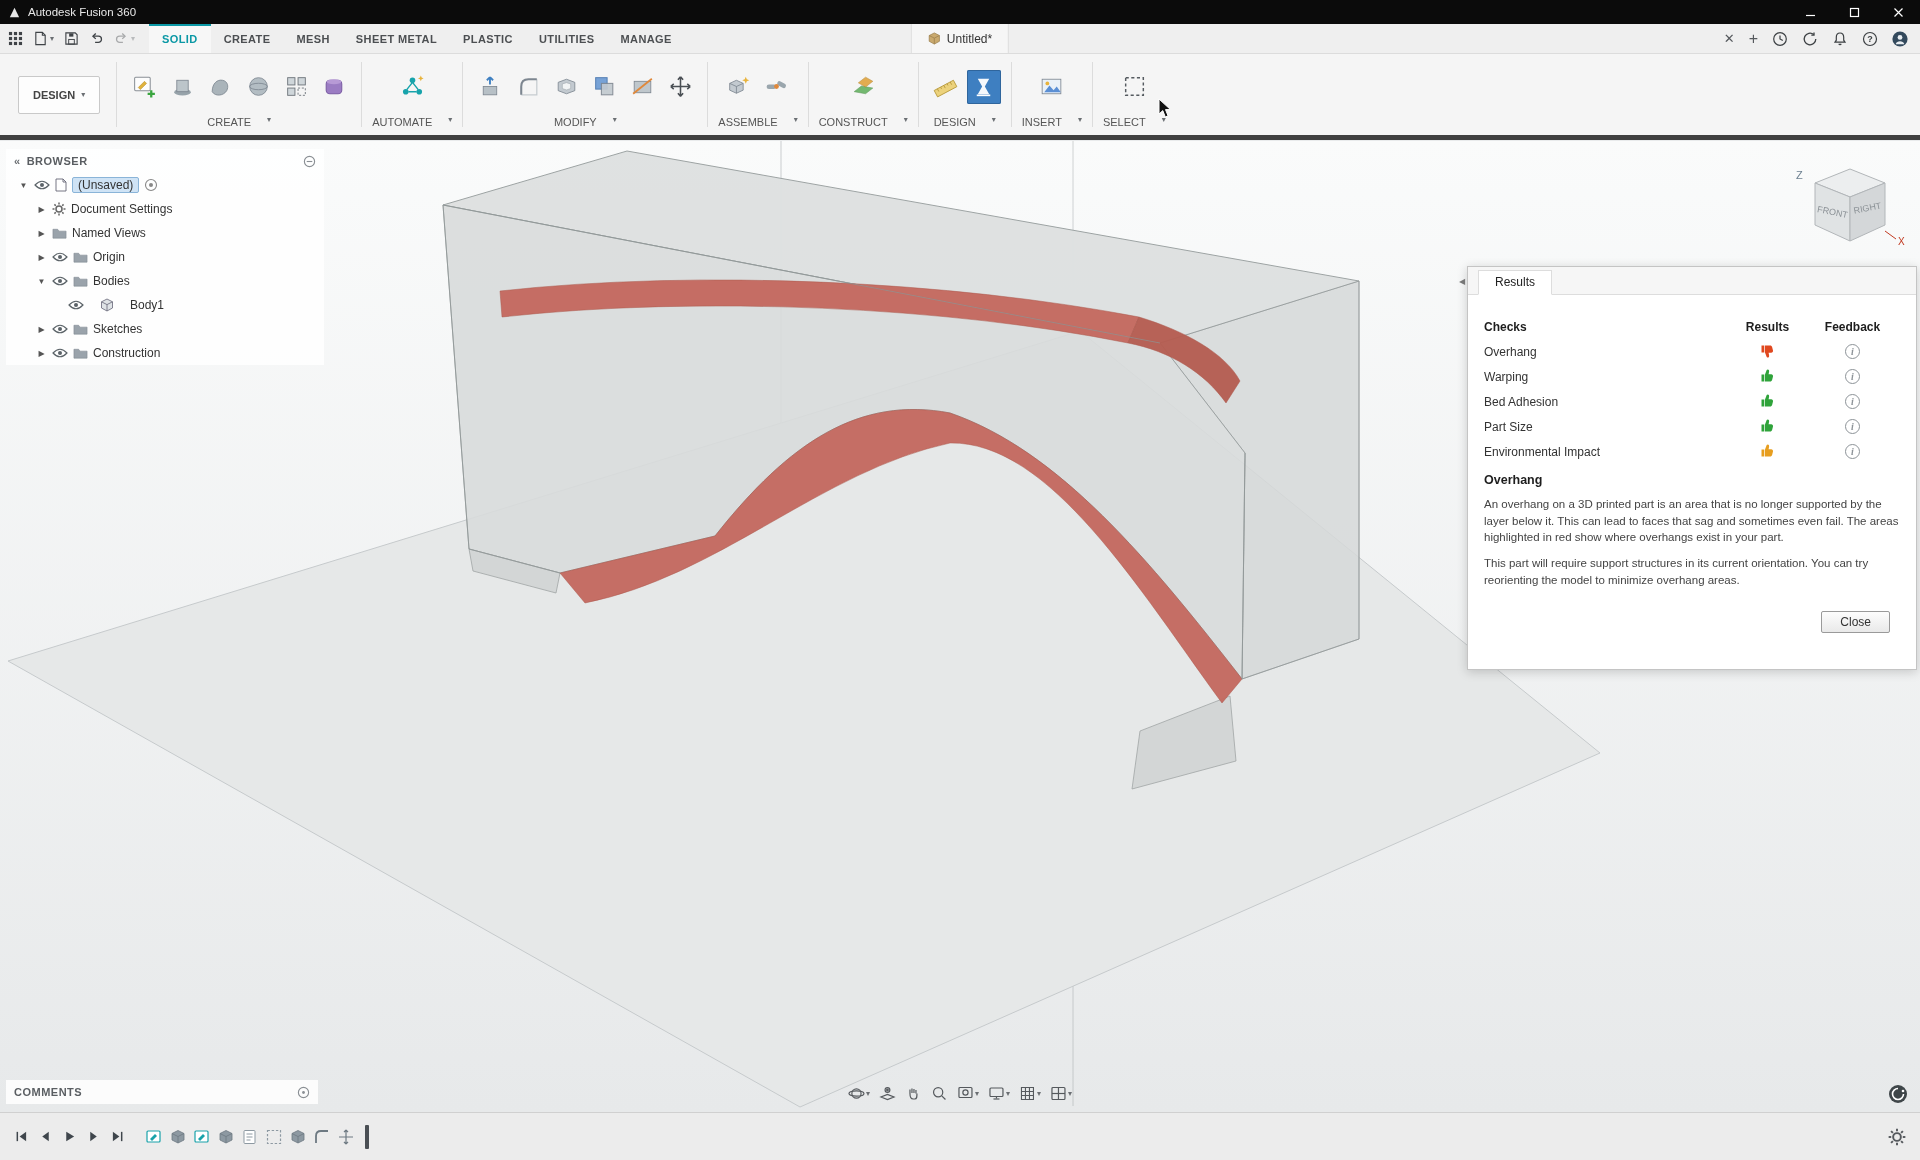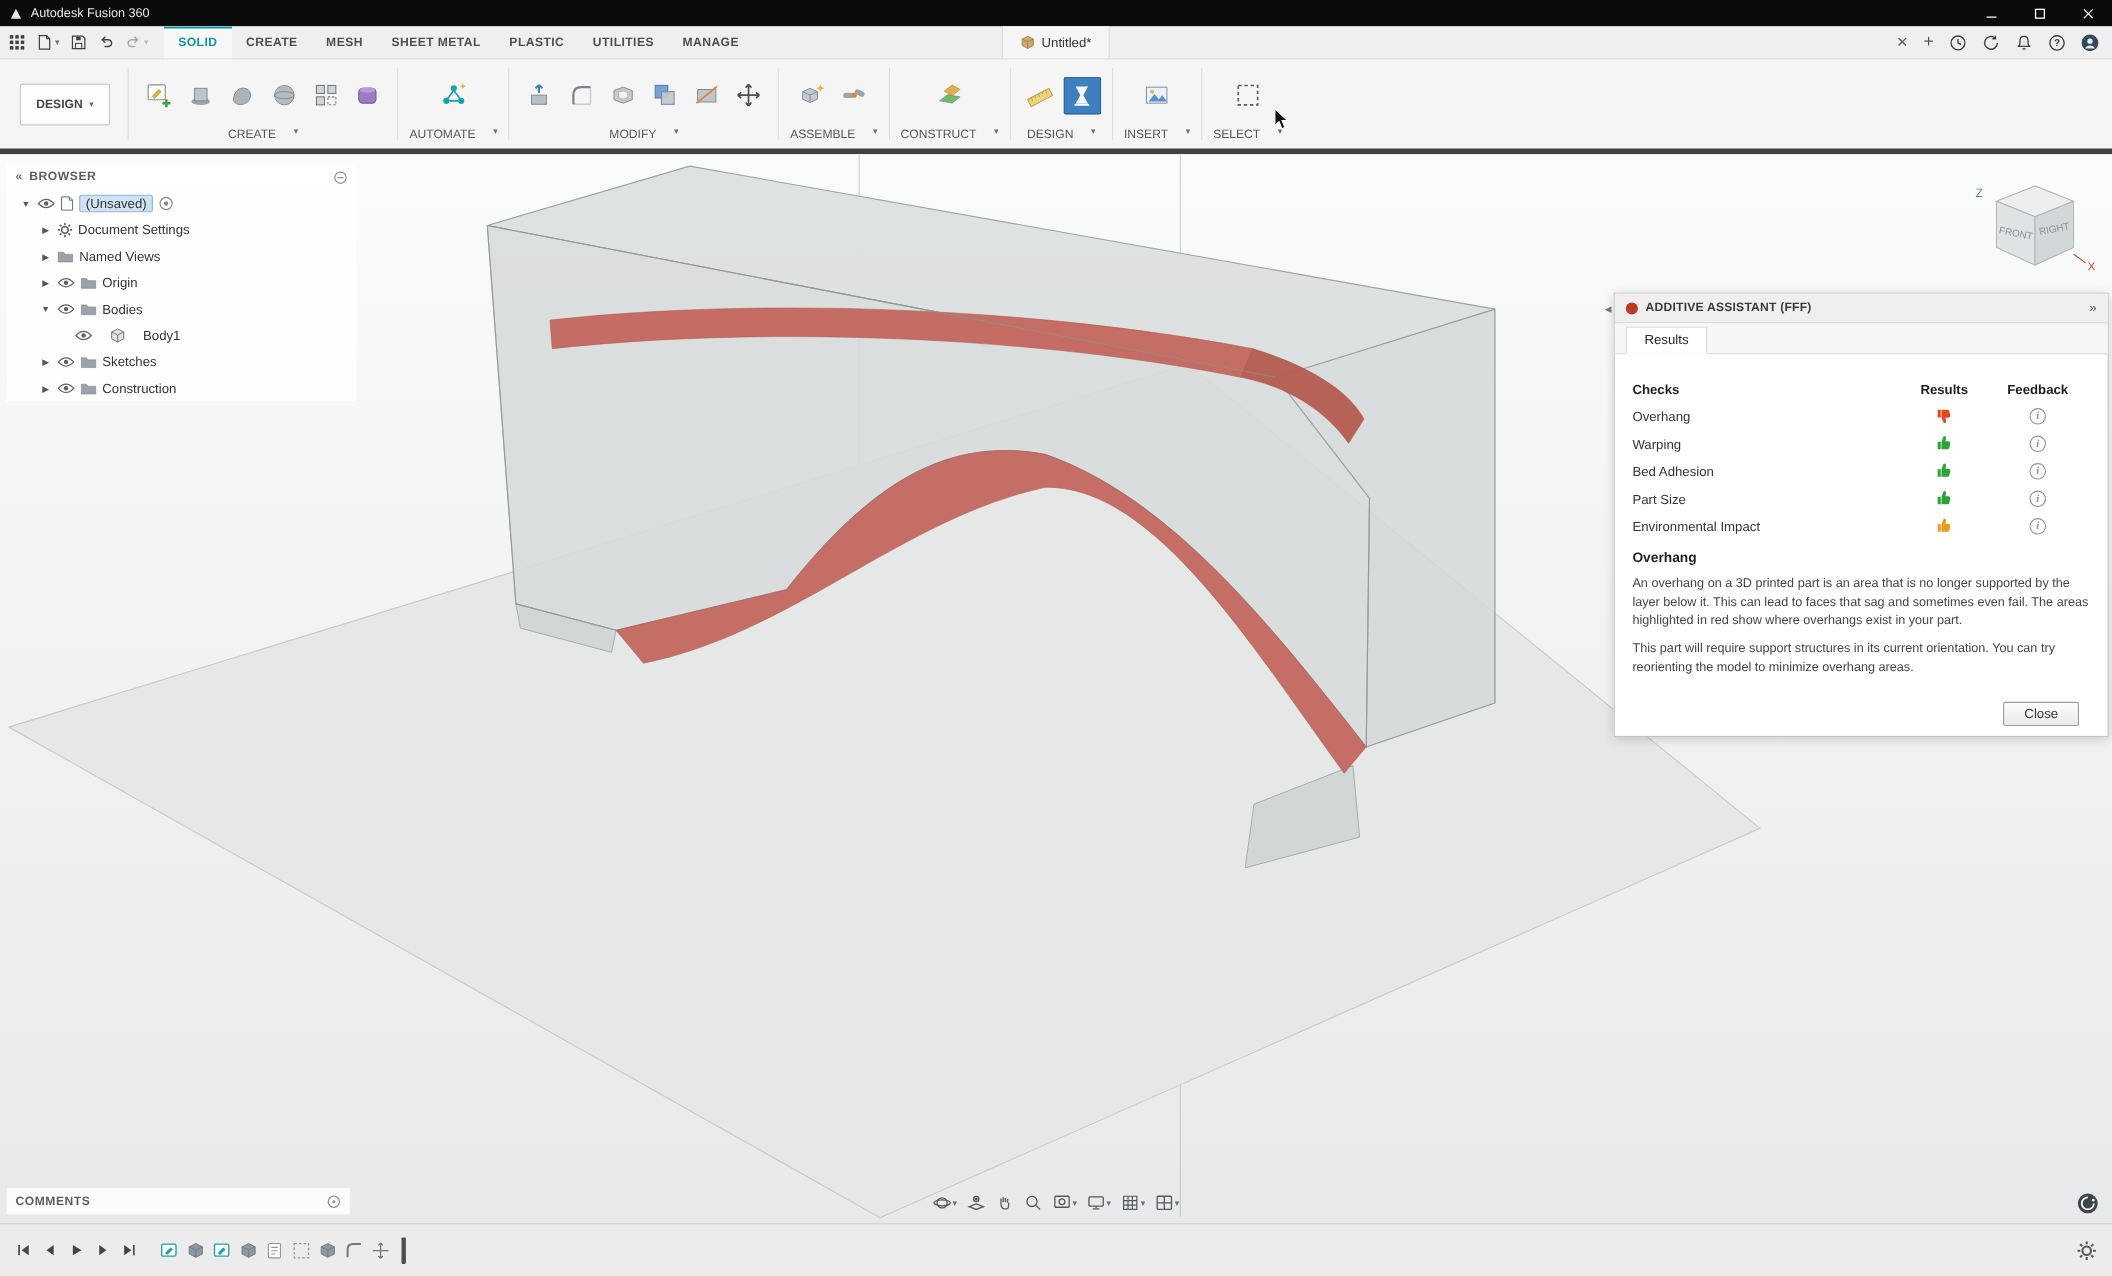--- a/index.html
+++ b/index.html
@@ -607,25 +607,20 @@
     <polygon points="25,30 60,44 60,88 25,72" fill="#e0e3e4" stroke="#b2b6b9" stroke-width="1"></polygon>
     <polygon points="60,44 95,30 95,72 60,88" fill="#d4d7d9" stroke="#b2b6b9" stroke-width="1"></polygon>
     <text x="42" y="62" font-size="9" fill="#8b9196" text-anchor="middle" transform="rotate(11 42 62)">FRONT</text>
     <text x="78" y="58" font-size="9" fill="#8b9196" text-anchor="middle" transform="rotate(-11 78 58)">RIGHT</text>
     <line x1="95" y1="78" x2="106" y2="86" stroke="#c23b22" stroke-width="1"></line>
     <text x="108" y="92" font-size="10" fill="#c23b22">X</text>
   </svg>
 
   <div class="aa-panel">
     <span class="aa-handle">◀</span>
-    <div class="aa-header">
-      <span class="aa-dot"></span>
-      <span class="aa-title">ADDITIVE ASSISTANT (FFF)</span>
-      <span class="aa-expand">»</span>
-    </div>
     <div class="aa-tabs">
       <span class="aa-tab">Results</span>
     </div>
     <div class="aa-body">
       <div class="aa-row aa-thead">
         <span class="c-name">Checks</span>
         <span class="c-res">Results</span>
         <span class="c-fb">Feedback</span>
       </div>
 

